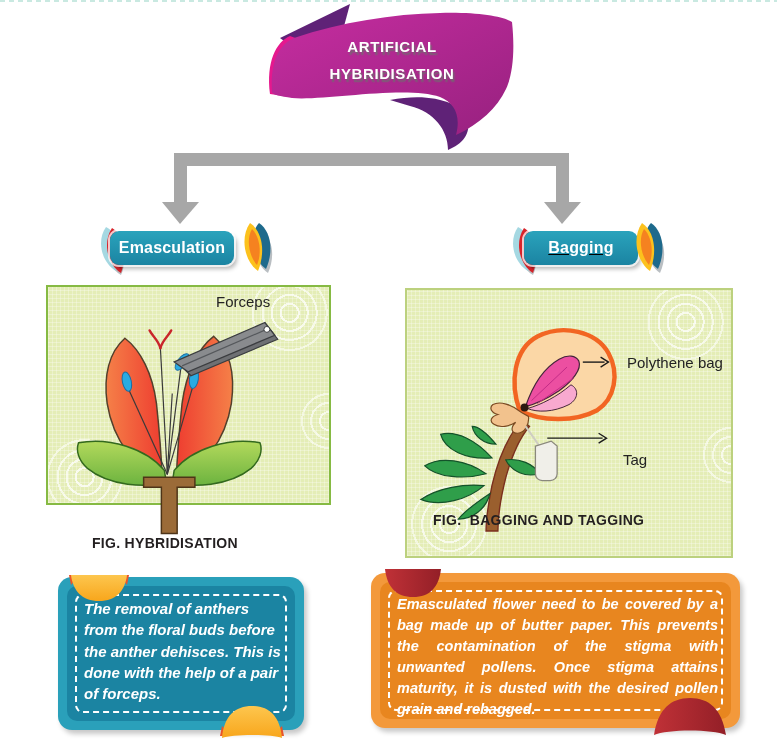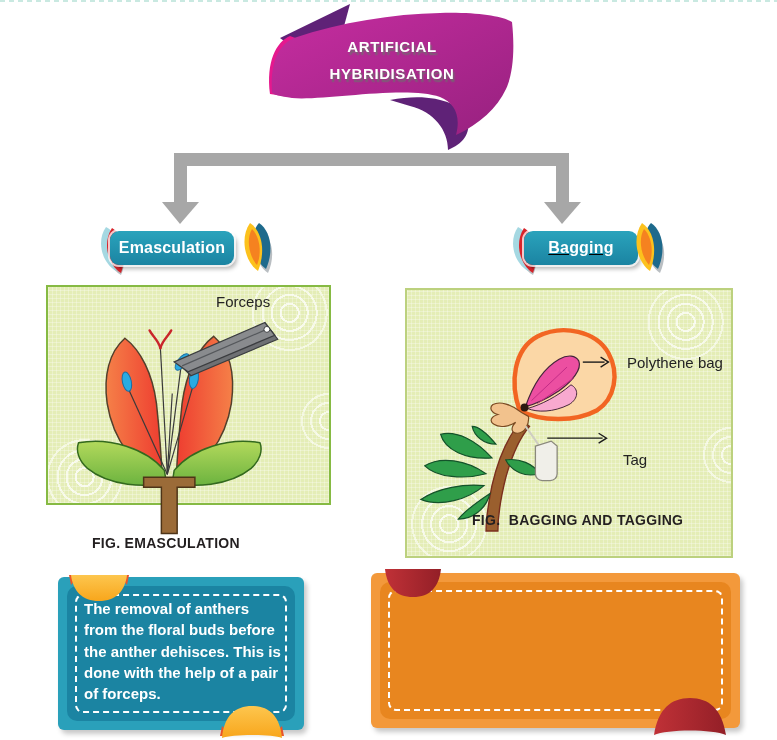--- a/index.html
+++ b/index.html
@@ -44,21 +44,21 @@
          repeating-linear-gradient(0deg, rgba(255,255,255,.3) 0 1px, transparent 1px 4px),
          repeating-linear-gradient(90deg, rgba(255,255,255,.28) 0 1px, transparent 1px 4px);}
   .fig-left{left:46px;top:285px;width:285px;height:220px;border:2px solid #86ba43;}
   .fig-right{left:405px;top:288px;width:328px;height:270px;border:2px solid #bcd17e;}
   .fig svg{position:absolute;inset:0;}
   .fig-label{position:absolute;color:#232323;font-size:15px;}
   .fig-caption{position:absolute;color:#231f20;font-weight:bold;font-size:14px;
           letter-spacing:.3px;white-space:pre;}
 
   
-  .note{position:absolute;border-radius:6px;box-shadow:3px 4px 5px rgba(0,0,0,.22);}
+  .note{position:absolute;border-radius:14px;box-shadow:3px 4px 5px rgba(0,0,0,.22);font-style:italic;}
   .note-inner{position:absolute;inset:9px;border-radius:10px;}
   .note-dash{position:absolute;inset:17px;border:2px dashed #fff;border-radius:8px;}
   .note-text{position:absolute;color:#fff;font-weight:bold;}
   .note-left{left:58px;top:577px;width:246px;height:153px;background:#2aa0ba;}
   .note-left .note-inner{background:#1b84a2;}
   .note-left .note-text{left:26px;top:21px;right:18px;font-size:15px;line-height:1.42;}
   .note-right{left:371px;top:573px;width:369px;height:155px;background:#f3993b;}
   .note-right .note-inner{background:#e8861f;}
   .note-right .note-text{left:26px;top:21px;right:22px;font-size:14.5px;line-height:1.45;
           text-align:justify;}
@@ -178,21 +178,21 @@
         <path d="M114,62 C116,54 122,50 125,44"></path>
       </g>
       <g>
         <path d="M226,44 L233,53 L145,90 L138,83 Z" fill="#6e7073" stroke="#3b3d40" stroke-width="1.2"></path>
         <path d="M220,36 L230,49 L142,86 L128,76 Z" fill="#898b8e" stroke="#3b3d40" stroke-width="1.3"></path>
         <line x1="224" y1="42" x2="136" y2="80" stroke="#55585c" stroke-width="1.2"></line>
         <circle cx="222" cy="43" r="3" fill="#fff" stroke="#3b3d40"></circle>
       </g>
     </svg>
     <div class="fig-label" style="left:168px;top:6px;">Forceps</div>
-    <div class="fig-caption" style="left:44px;top:248px;">FIG. EMASCULATION</div>
+    <div class="fig-caption" style="left:44px;top:248px;">FIG. HYBRIDISATION</div>
   </div>
 
   <div class="fig fig-right">
     <svg viewBox="0 0 328 270">
       <g>
         <path d="M116,132 C102,148 92,172 86,198 C82,218 80,232 80,244 L92,244 C92,230 95,210 100,190 C106,168 114,150 124,138 Z" fill="#9a5f2e" stroke="#7a2f1e" stroke-width="1.4"></path>
       </g>
       <g fill="#2f9e4a" stroke="#14522a" stroke-width="1.2">
         <path d="M90,156 C80,144 72,138 66,138 C68,148 78,156 90,156 Z"></path>
         <path d="M86,170 C70,152 50,142 34,146 C38,162 60,172 86,170 Z"></path>
@@ -214,21 +214,21 @@
       <path d="M130,158 L146,153 L152,158 L152,186 C152,190 149,193 145,193 L137,193 C133,193 130,190 130,186 Z" fill="#f0efe9" stroke="#8a887c" stroke-width="1.3"></path>
       <g stroke="#1a1a1a" stroke-width="1.4" fill="none">
         <line x1="178" y1="73" x2="200" y2="73"></line>
         <path d="M196,68 L204,73 L196,78"></path>
         <line x1="142" y1="150" x2="198" y2="150"></line>
         <path d="M194,145 L202,150 L194,155"></path>
       </g>
     </svg>
     <div class="fig-label" style="left:220px;top:64px;">Polythene bag</div>
     <div class="fig-label" style="left:216px;top:141px;margin-top:20px;">Tag</div>
-    <div class="fig-caption" style="left:26px;top:222px;margin-left:39px;">FIG.  BAGGING AND TAGGING</div>
+    <div class="fig-caption" style="left:26px;top:222px;">FIG.  BAGGING AND TAGGING</div>
   </div>
 
   <div class="note note-left">
     <div class="note-inner"></div>
     <div class="note-dash"></div>
     <svg class="tab" style="left:10px;top:-8px;" width="62" height="34" viewBox="0 0 62 34">
       <defs>
           <linearGradient id="yG" x1="0" y1="0" x2="0" y2="1">
         <stop offset="0" stop-color="#fdc64e"></stop>
             <stop offset="1" stop-color="#f8a61c"></stop>
@@ -255,15 +255,16 @@
         <stop offset="0" stop-color="#c03137"></stop>
             <stop offset="1" stop-color="#931f27"></stop>
           </linearGradient>
         </defs>
       <path d="M2,6 L58,6 C56,24 47,34 30,34 C13,34 4,24 2,6 Z" fill="url(#rG)"></path>
       <circle cx="66" cy="6" r="4" fill="#b02a30"></circle>
     </svg>
     <svg class="tab" style="left:278px;top:120px;" width="82" height="44" viewBox="0 0 82 44">
       <path d="M5,42 C9,16 22,5 41,5 C60,5 73,16 77,42 C64,36 18,36 5,42 Z" fill="url(#rG)"></path>
     </svg>
+    <div class="note-text">Emasculated flower need to be covered by a bag made up of butter paper. This prevents the contamination of the stigma with unwanted pollens. Once stigma attains maturity, it is dusted with the desired pollen grain and rebagged.</div>
   </div>
 
 </div>
 
 </body></html>

